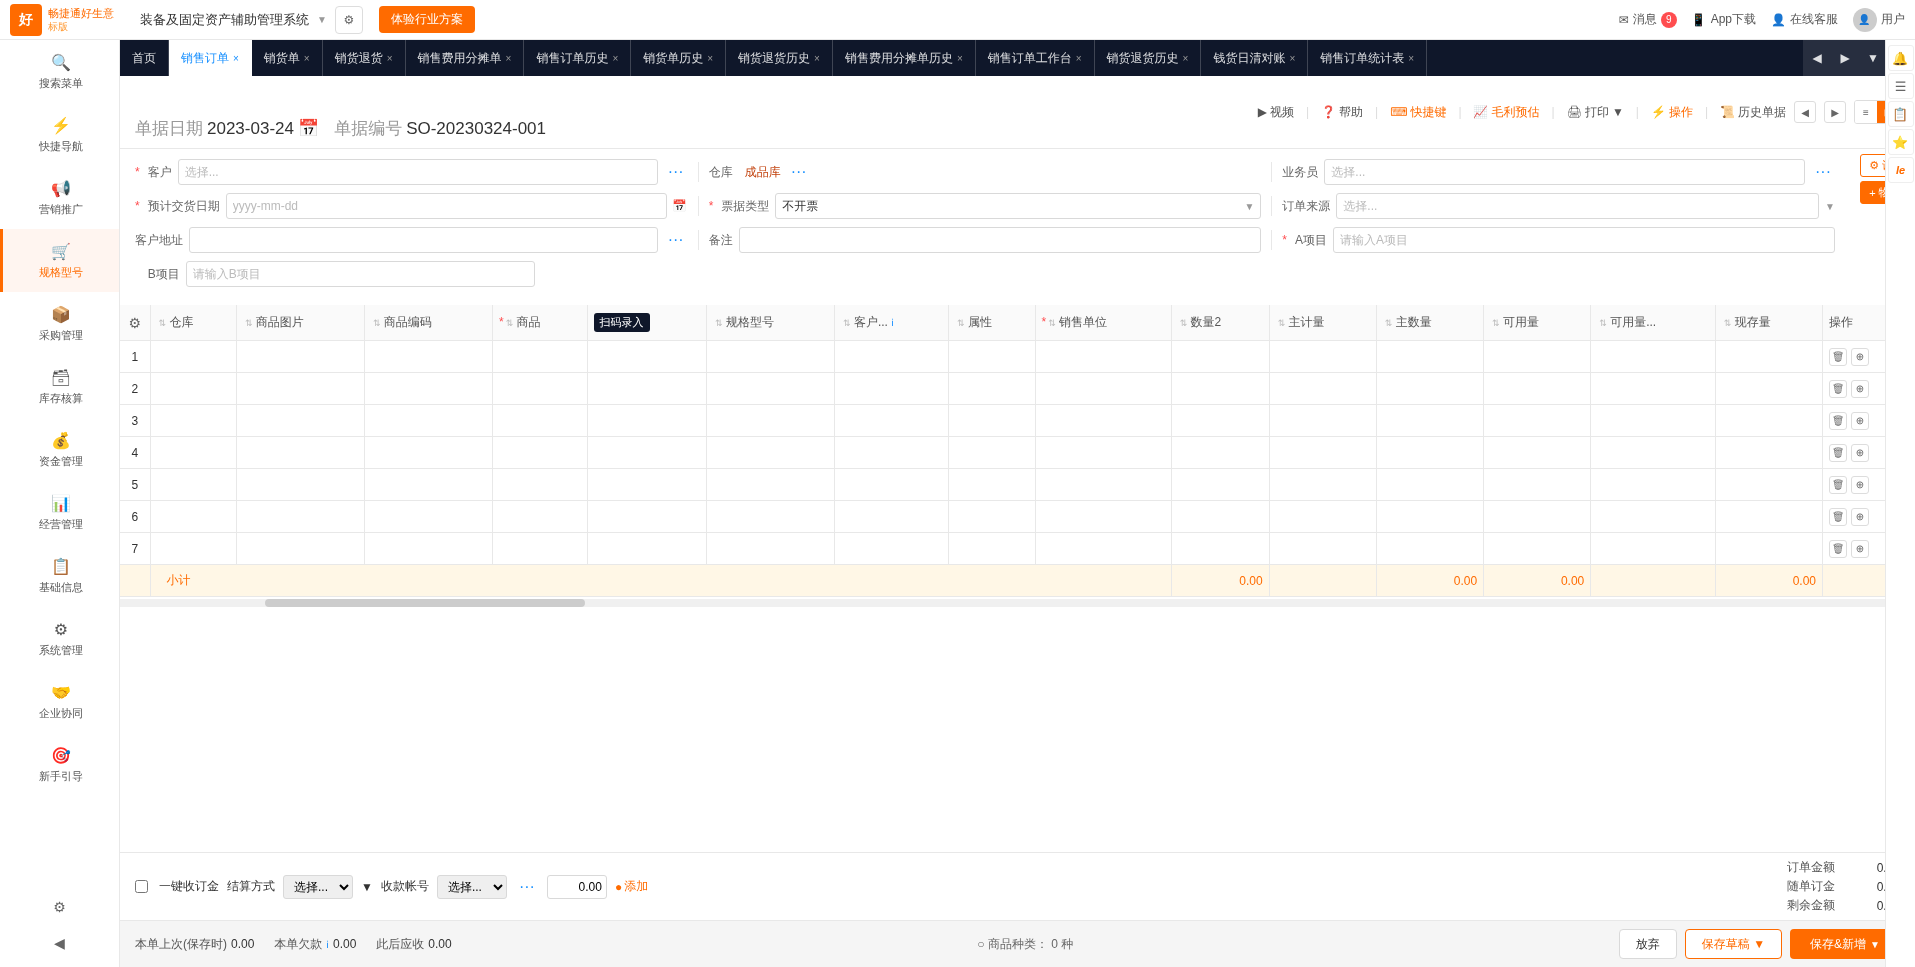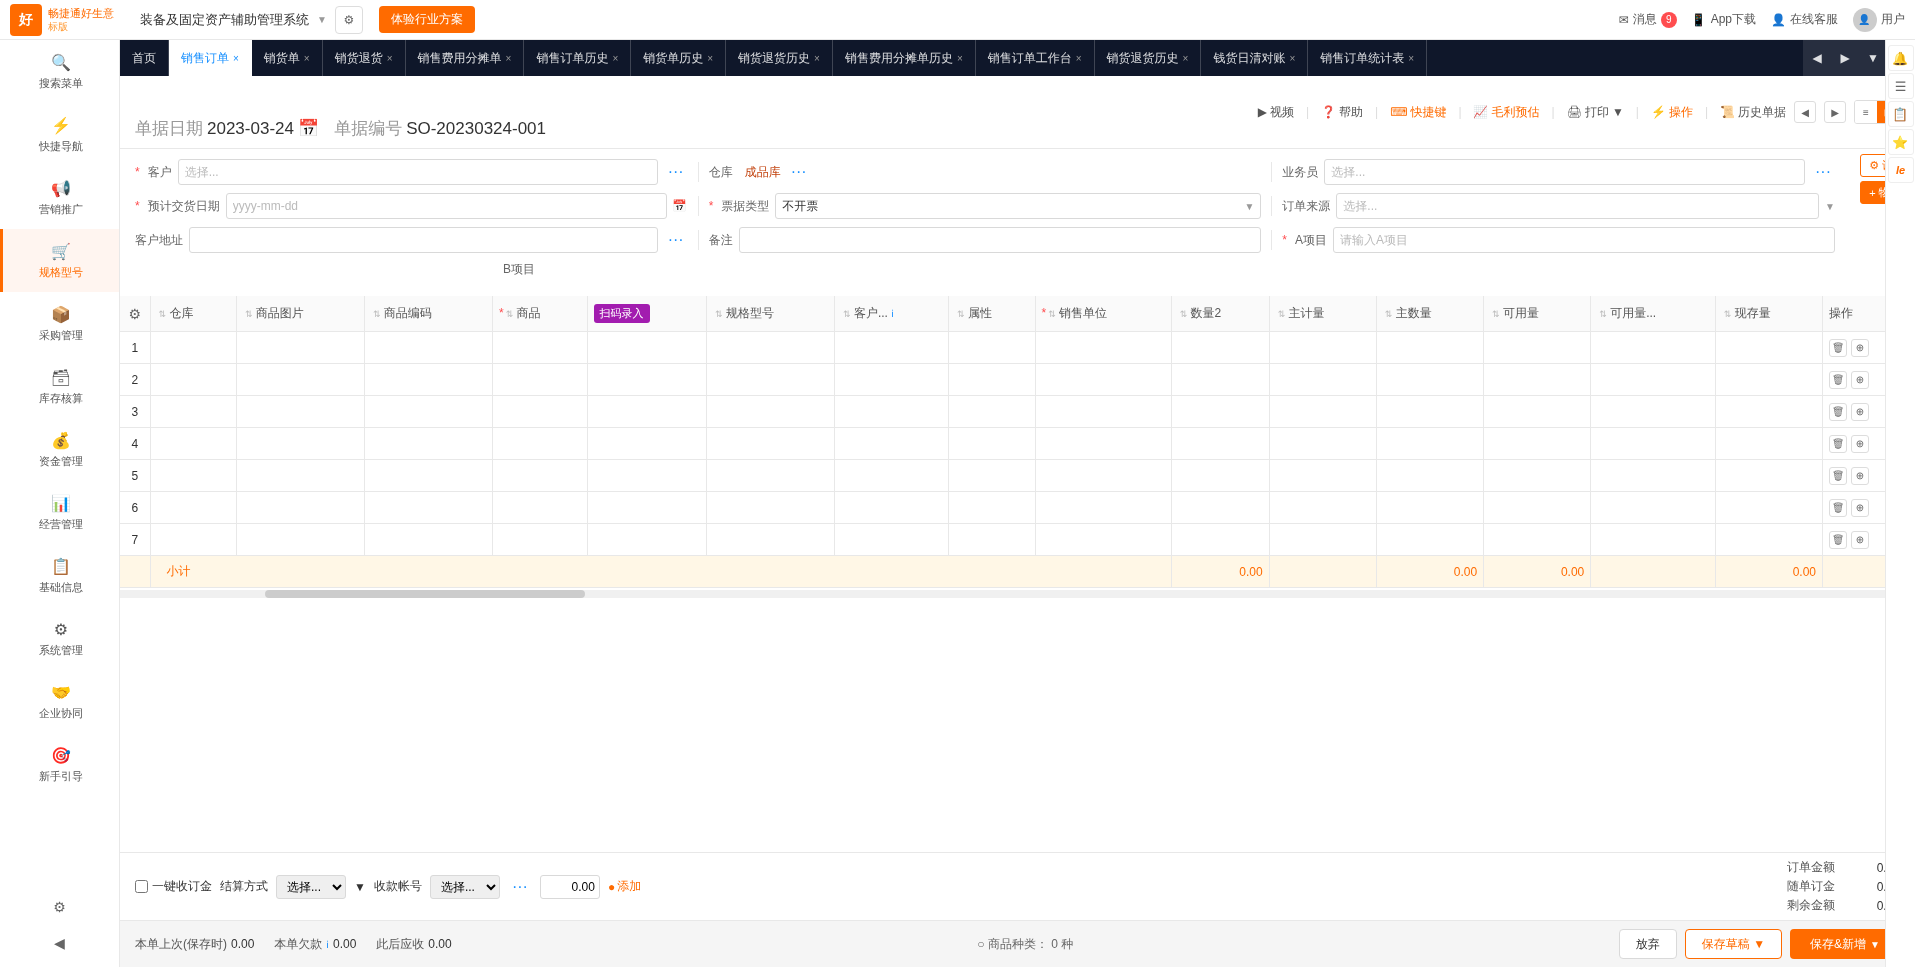--- a/index.html
+++ b/index.html
@@ -74,37 +74,37 @@
     .detail-tab { padding: 8px 12px; cursor: pointer; font-size: 13px; color: #666; border-bottom: 2px solid transparent; }
     .detail-tab.active { color: #ff6b00; border-bottom: 2px solid #ff6b00; font-weight: 500; }
 
     
     .table-container { flex: 1; overflow: auto; background: #fff; }
     .data-table { width: 100%; border-collapse: collapse; font-size: 12px; }
     .data-table th { background: #fafafa; padding: 8px 6px; text-align: left; border-bottom: 1px solid #e8e8e8; border-right: 1px solid #e8e8e8; color: #555; white-space: nowrap; font-weight: normal; position: sticky; top: 0; z-index: 5; }
     .data-table th .sort-arrows { color: #bbb; font-size: 9px; margin-left: 2px; }
     .data-table td { padding: 6px; border-bottom: 1px solid #e8e8e8; border-right: 1px solid #e8e8e8; color: #333; height: 32px; }
     .row-num { color: #999; text-align: center; width: 30px; }
-    .scan-btn { background: #a21caf; color: white; border: none; border-radius: 3px; padding: 2px 6px; font-size: 11px; cursor: pointer; }
+    .scan-btn { background: #0f172a; color: white; border: none; border-radius: 3px; padding: 2px 6px; font-size: 11px; cursor: pointer; }
     .settings-col { width: 30px; text-align: center; }
     .th-settings { display: flex; align-items: center; justify-content: center; }
     .col-gear { font-size: 14px; cursor: pointer; color: #666; }
     .action-icons { display: flex; gap: 4px; }
     .action-icon { width: 18px; height: 18px; border: 1px solid #ddd; border-radius: 3px; display: flex; align-items: center; justify-content: center; cursor: pointer; color: #666; font-size: 10px; }
 
     
     .subtotal-row td { background: #fff7e6; font-weight: 500; color: #ff6b00; }
     .subtotal-label { color: #ff6b00; font-weight: 500; padding-left: 10px; }
 
     
     .bottom-bar { background: #fff; border-top: 1px solid #e8e8e8; padding: 6px 15px; display: flex; align-items: center; gap: 15px; flex-shrink: 0; font-size: 12px; }
     .bottom-stat { display: flex; align-items: center; gap: 4px; color: #555; }
     .bottom-stat .num { color: #333; }
     .bottom-actions { display: flex; align-items: center; gap: 8px; }
-    .checkbox-item { display: flex; align-items: center; gap: 4px; cursor: pointer; }
+    .checkbox-item { display: flex; align-items: center; gap: 11px; cursor: pointer; }
     .mini-select { height: 24px; border: 1px solid #d9d9d9; border-radius: 3px; padding: 0 6px; font-size: 12px; min-width: 70px; }
     .amount-input { width: 60px; height: 24px; border: 1px solid #d9d9d9; border-radius: 3px; padding: 0 4px; font-size: 12px; text-align: right; }
     .add-link { color: #ff6b00; cursor: pointer; display: flex; align-items: center; gap: 2px; }
 
     
     .bottom-summary { margin-left: auto; display: flex; flex-direction: column; align-items: flex-end; gap: 2px; font-size: 12px; }
     .summary-row { display: flex; gap: 15px; align-items: center; }
     .summary-label { color: #555; }
     .summary-value { color: #333; min-width: 50px; text-align: right; }
 
@@ -412,23 +412,24 @@
           </div>
           <div class="form-divider"></div>
           <div class="form-field">
             <span class="required-star">*</span>
             <span class="field-label">A项目</span>
             <input class="field-input" type="text" placeholder="请输入A项目" style="">
           </div>
         </div>
 
         <div class="form-row">
-          <div class="form-field" style="max-width:400px;justify-content:space-between;">
+          <div class="form-field" style="max-width:400px;">
             <span class="required-star" style="visibility:hidden;">*</span>
             <span class="field-label">B项目</span>
+            <input class="field-input" type="text" placeholder="请输入B项目" style="">
           </div>
         </div>
       </div>
     </div>
 
 
     <div class="table-container">
       <table class="data-table">
         <thead>
           <tr>

